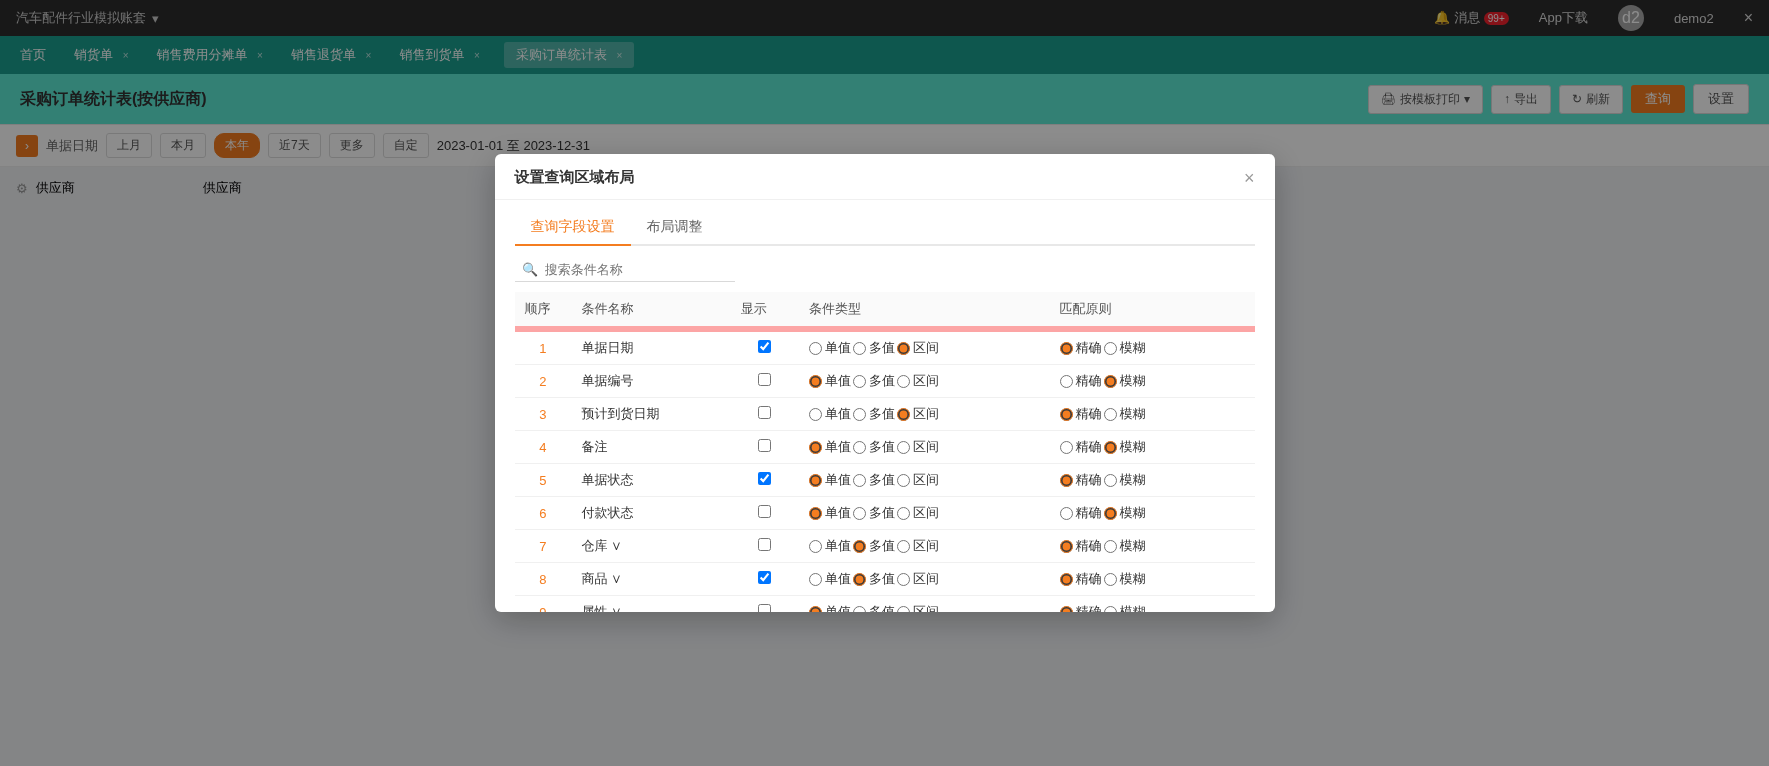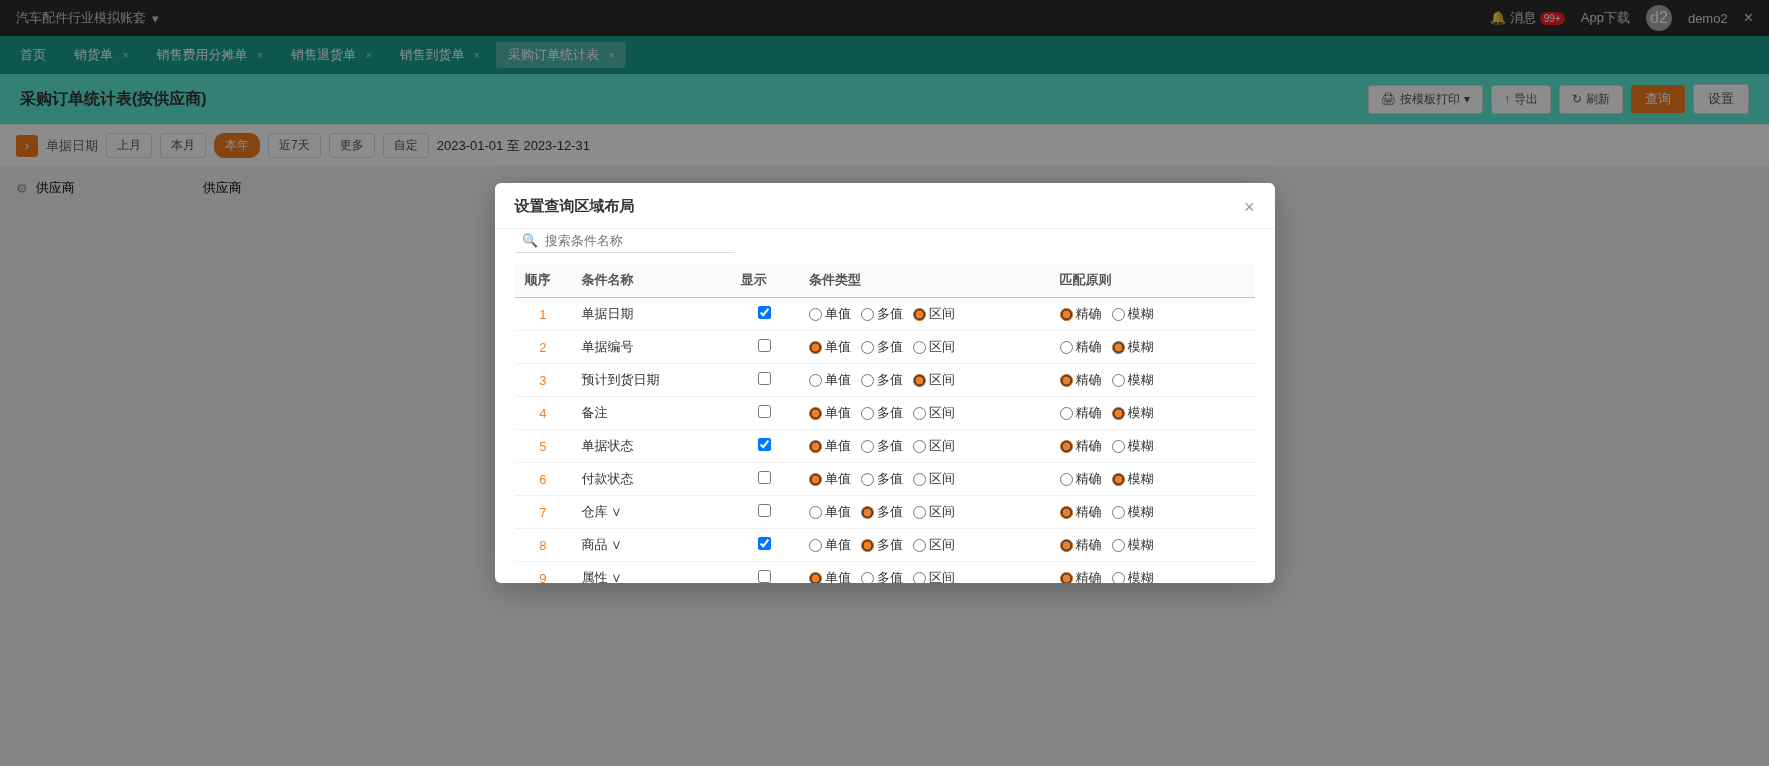--- a/index.html
+++ b/index.html
@@ -9,42 +9,42 @@
     .top-bar {
       background: #2d2d2d;
       height: 36px;
       display: flex;
       align-items: center;
       justify-content: space-between;
       padding: 0 16px;
       color: #fff;
     }
     .top-bar-left { font-size: 13px; color: #ccc; display: flex; align-items: center; gap: 6px; }
-    .top-bar-right { display: flex; align-items: center; gap: 16px; font-size: 13px; color: #ddd; }
+    .top-bar-right { display: flex; align-items: center; gap: 30px; font-size: 13px; color: #ddd; }
     .top-bar-right .badge { background: #f5222d; color: #fff; border-radius: 10px; font-size: 10px; padding: 1px 4px; }
     .top-bar-right .user-avatar { width: 26px; height: 26px; border-radius: 50%; background: #aaa; display: inline-flex; align-items: center; justify-content: center; color: #fff; font-size: 16px; }
 
     
     .nav-bar {
       background: #1a9f8f;
       height: 38px;
       display: flex;
       align-items: center;
       padding: 0 8px;
       gap: 4px;
     }
     .nav-tab {
       padding: 4px 12px;
       border-radius: 3px;
       color: #fff;
       font-size: 13px;
       cursor: pointer;
       white-space: nowrap;
     }
-    .nav-tab.active { background: rgba(255,255,255,0.25); }
+    .nav-tab.active { background: rgba(255,255,255,0.25); margin-left: 8px; }
     .nav-tab .close-x { margin-left: 6px; font-size: 10px; opacity: 0.7; }
 
     
     .page-header {
       background: #5eead4;
       padding: 10px 20px;
       border-bottom: 1px solid #e8e8e8;
       display: flex;
       align-items: center;
       justify-content: space-between;
@@ -127,31 +127,31 @@
       padding: 4px 8px;
       margin-bottom: 10px;
       width: 220px;
     }
     .search-box input { border: none; outline: none; font-size: 13px; color: #333; background: transparent; width: 100%; }
     .search-icon { color: #aaa; margin-right: 6px; }
 
     
     .settings-table { width: 100%; border-collapse: collapse; font-size: 13px; }
     .settings-table thead tr { background: #fafafa; }
-    .settings-table th { text-align: left; padding: 8px 10px; color: #555; font-weight: bold; border-bottom: 1px solid #fca5a5; }
+    .settings-table th { text-align: left; padding: 8px 10px; color: #555; font-weight: normal; border-bottom: 6px solid #fca5a5; }
     .settings-table td { padding: 7px 10px; border-bottom: 1px solid #f0f0f0; vertical-align: middle; color: #333; }
     .col-order { width: 50px; text-align: center; }
     .col-name { width: 140px; }
     .col-display { width: 60px; text-align: center; }
     .col-type { width: 220px; }
     .col-match { width: 180px; }
     .order-num { color: #f47d20; }
 
     
-    .radio-group { display: flex; gap: 10px; align-items: center; }
+    .radio-group { display: flex; gap: 2px; align-items: center; }
     .radio-item { display: flex; align-items: center; gap: 3px; cursor: pointer; }
     .radio-item input[type="radio"] { accent-color: #f47d20; cursor: pointer; }
 
     
     .table-scroll { overflow-y: auto; max-height: 320px; }
   </style>
 </head>
 <body>
 
 <div class="top-bar">
@@ -222,20 +222,24 @@
 <div class="overlay">
   <div class="modal">
 
     <div class="modal-header">
       <span class="modal-title">设置查询区域布局</span>
       <span class="modal-close">×</span>
     </div>
 
     <div class="modal-body">
 
+      <div class="modal-tabs">
+        <div class="modal-tab active">查询字段设置</div>
+        <div class="modal-tab">布局调整</div>
+      </div>
 
       <div class="search-box">
         <span class="search-icon">🔍</span>
         <input type="text" placeholder="搜索条件名称" style="">
       </div>
 
       <div class="table-scroll">
         <table class="settings-table">
           <thead>
             <tr>

